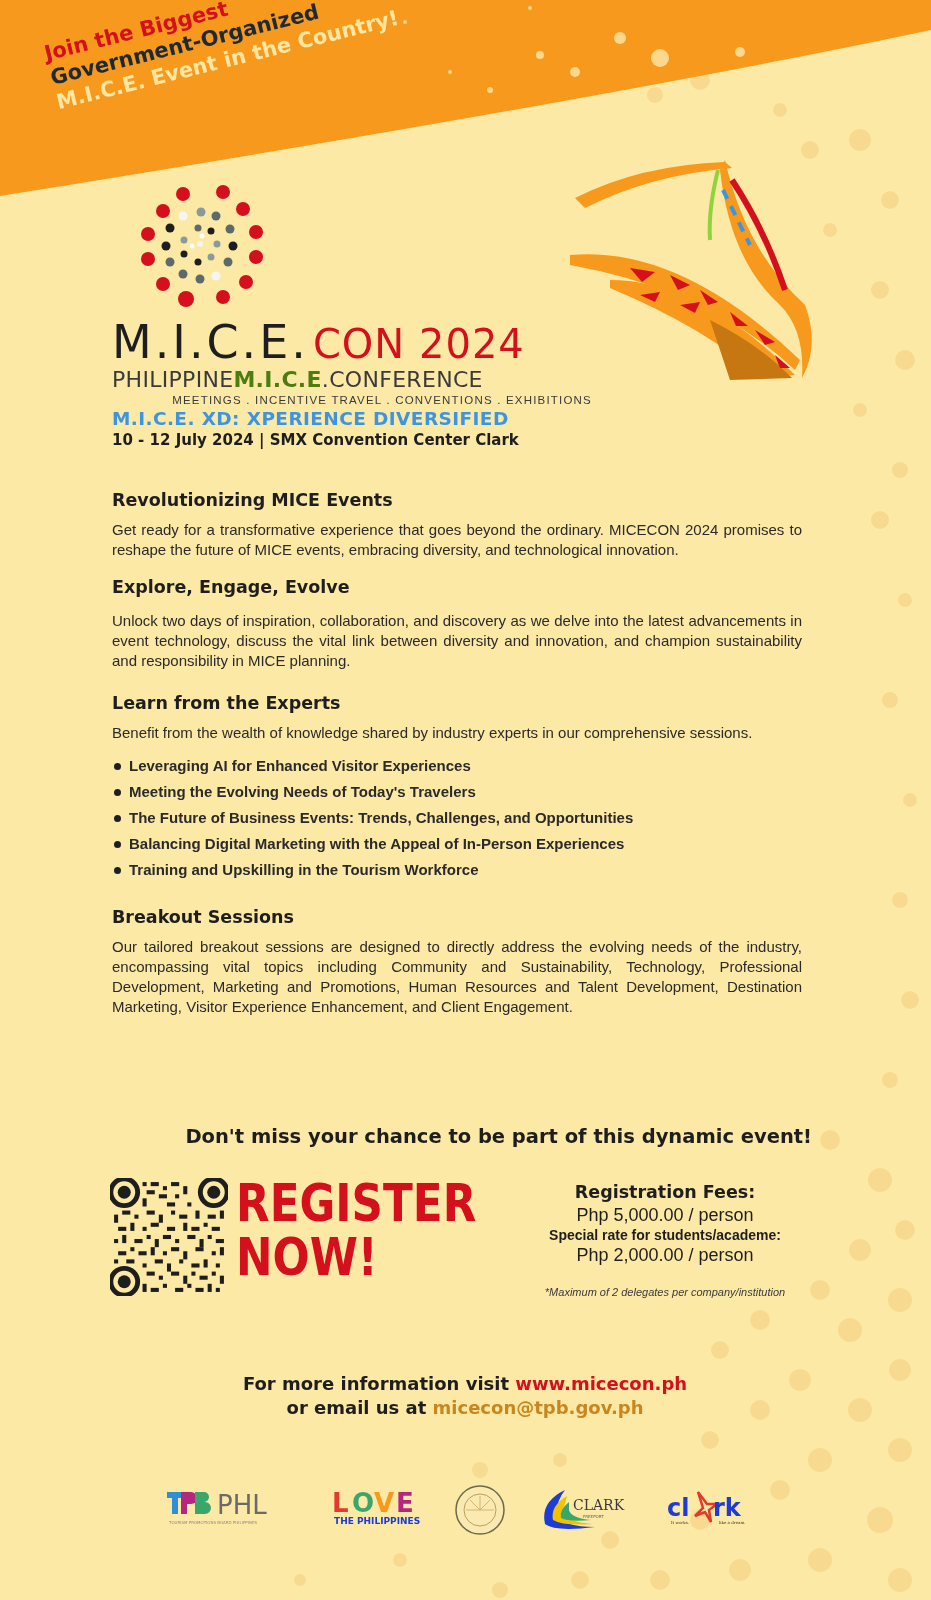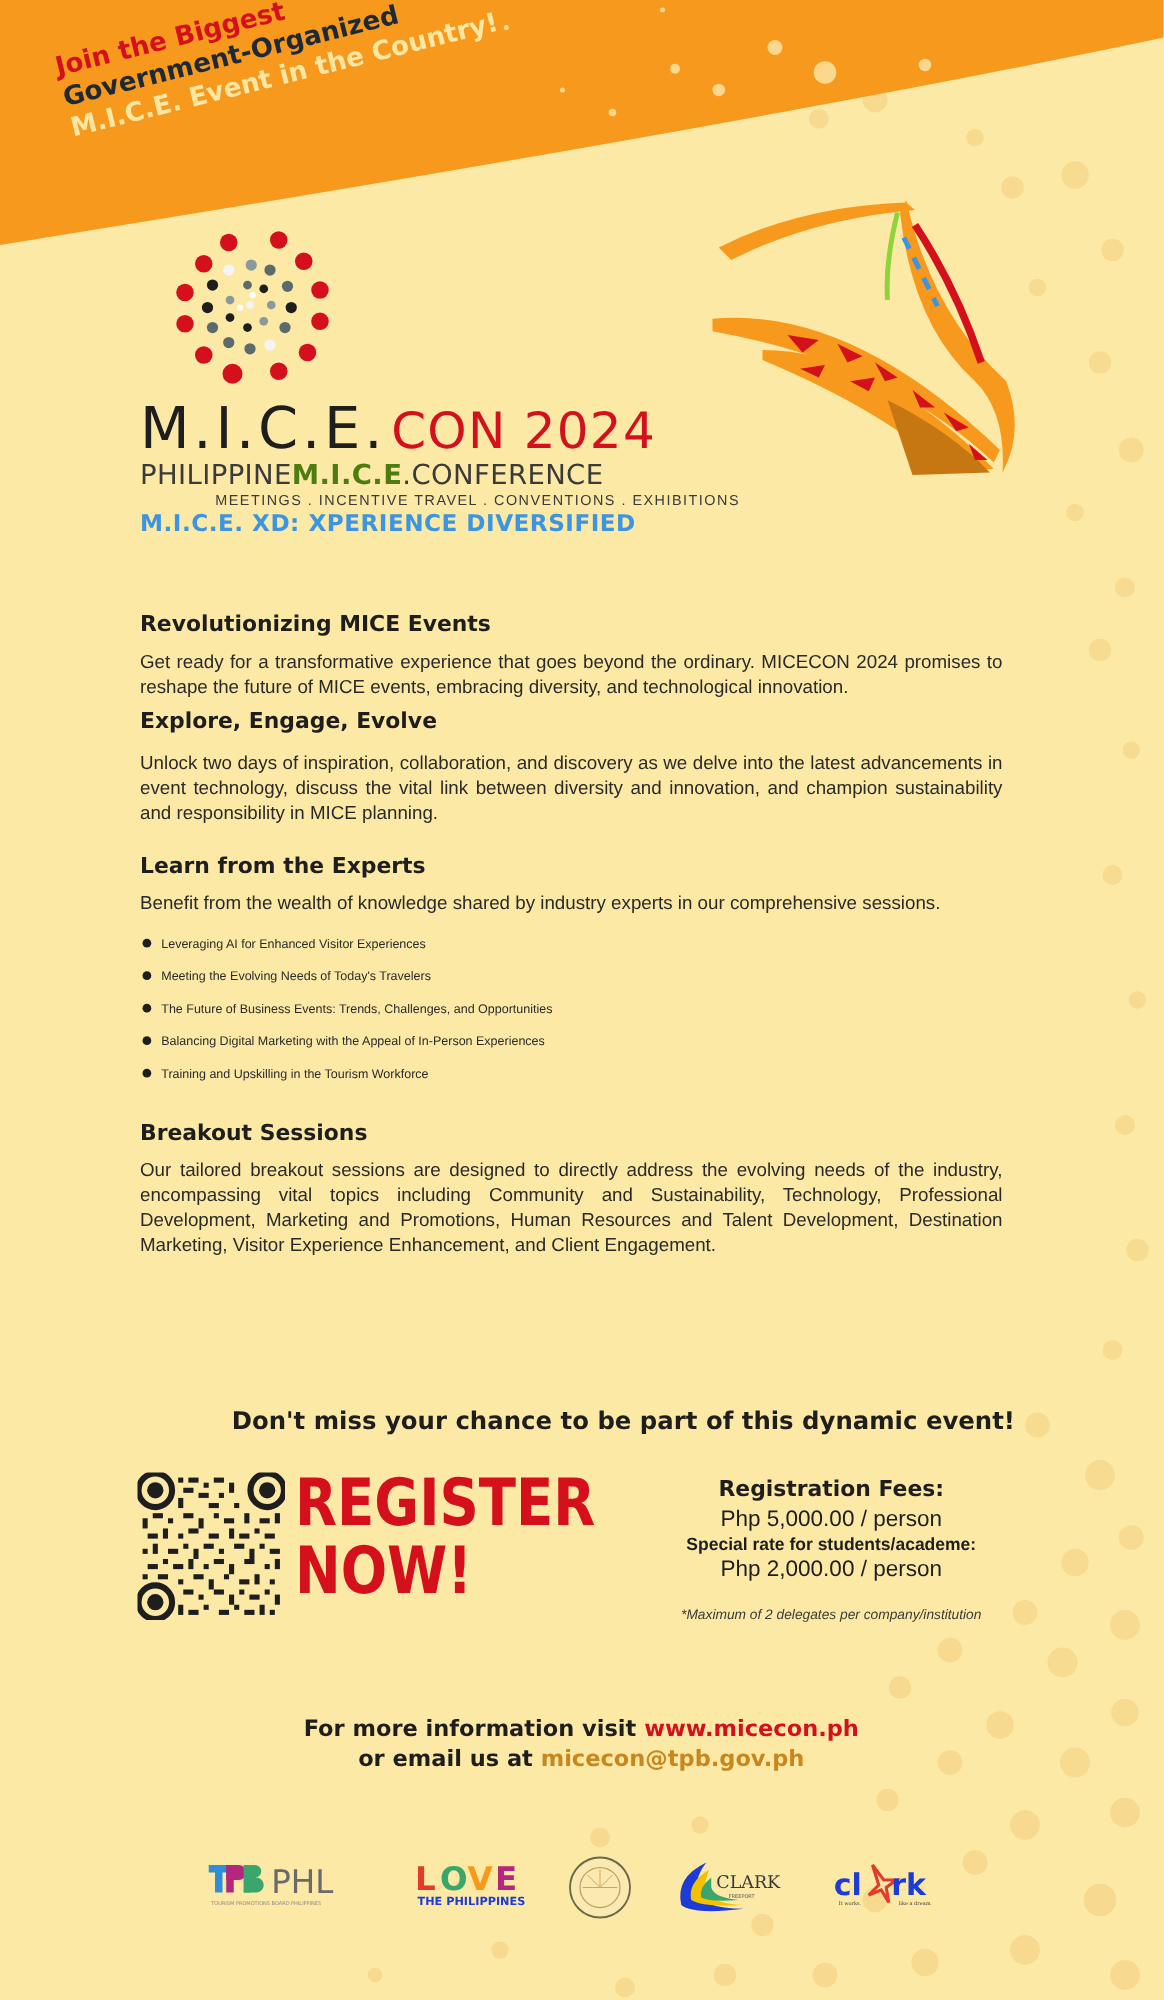--- a/index.html
+++ b/index.html
@@ -36,26 +36,26 @@
     letter-spacing: 0.3px;
   }
   .brand-sub .mid { color: #4d7c0f; font-weight: bold; }
   .brand-tag { font-size: 11.5px; letter-spacing: 1.2px; color: #3a3a3a; white-space: nowrap; margin-top: 2px; text-align: right; }
   .brand-theme { font-family: "DejaVu Sans", sans-serif; font-weight: bold; font-size: 18.5px; color: #3c95e2; white-space: nowrap; margin-top: 2px; letter-spacing: 0.4px; }
   .brand-date { font-family: "DejaVu Sans", sans-serif; font-weight: bold; font-size: 15px; color: #1e1e1e; white-space: nowrap; margin-top: 2px; }
 
   .content { position: absolute; left: 112px; top: 488px; width: 690px; }
   .section h2 { font-family: "DejaVu Sans", sans-serif; font-size: 17.5px; font-weight: bold; color: #1e1e1e; line-height: 24px; margin-bottom: 8px; }
   .section p { font-size: 15px; line-height: 20px; text-align: justify; color: #2a2a2a; }
-  .s1 { margin-bottom: 5px; }
+  .s1 { margin-bottom: 15px; }
   .s2 { margin-bottom: 20px; }
   .s2 h2 { margin-bottom: 12px; }
   .s3 { margin-bottom: 22px; }
   .s3 ul { list-style: none; margin-top: 10px; }
-  .s3 li { font-size: 10px; line-height: 26px; color: #2a2a2a; }
+  .s3 li { font-size: 15px; line-height: 26px; color: #2a2a2a; font-weight: bold; }
   .s3 li .bullet { display: inline-block; width: 7px; height: 7px; border-radius: 50%; background: #1e1e1e; margin: 0 8px 2px 2px; vertical-align: middle; }
 
   .cta { position: absolute; left: 112px; top: 1125px; width: 700px; font-family: "DejaVu Sans", sans-serif; font-weight: bold; font-size: 19.5px; color: #1e1e1e; white-space: nowrap; text-align: right; }
 
   .qr { position: absolute; left: 110px; top: 1178px; width: 118px; height: 118px; }
   .register { position: absolute; left: 236px; top: 1176px; font-family: "DejaVu Sans", sans-serif; font-weight: bold; color: #d3101c; line-height: 54px; font-size: 52px; letter-spacing: 0px; transform: scaleX(0.84); transform-origin: left top; white-space: nowrap; }
 
   .fees { position: absolute; left: 520px; top: 1180px; width: 290px; text-align: center; }
   .fees .h { font-family: "DejaVu Sans", sans-serif; font-weight: bold; font-size: 17.5px; color: #1e1e1e; line-height: 24px; }
   .fees .p { font-size: 18px; color: #1e1e1e; line-height: 22px; }
@@ -212,20 +212,21 @@
 <div class="brand">
   <div class="brand-title">
     <span class="mice">M.I.C.E.</span>
     <span class="con">CON 2024</span>
   </div>
   <div class="brand-sub">
     <span>PHILIPPINE</span><span class="mid">M.I.C.E</span><span>.CONFERENCE</span>
   </div>
   <div class="brand-tag">MEETINGS . INCENTIVE TRAVEL . CONVENTIONS . EXHIBITIONS</div>
   <div class="brand-theme">M.I.C.E. XD: XPERIENCE DIVERSIFIED</div>
+  <div class="brand-date">10 - 12 July 2024 | SMX Convention Center Clark</div>
 </div>
 
 <div class="content">
   <div class="section s1">
     <h2>Revolutionizing MICE Events</h2>
     <p>Get ready for a transformative experience that goes beyond the ordinary. MICECON 2024 promises to reshape the future of MICE events, embracing diversity, and technological innovation.</p>
   </div>
   <div class="section s2">
     <h2>Explore, Engage, Evolve</h2>
     <p>Unlock two days of inspiration, collaboration, and discovery as we delve into the latest advancements in event technology, discuss the vital link between diversity and innovation, and champion sustainability and responsibility in MICE planning.</p>

